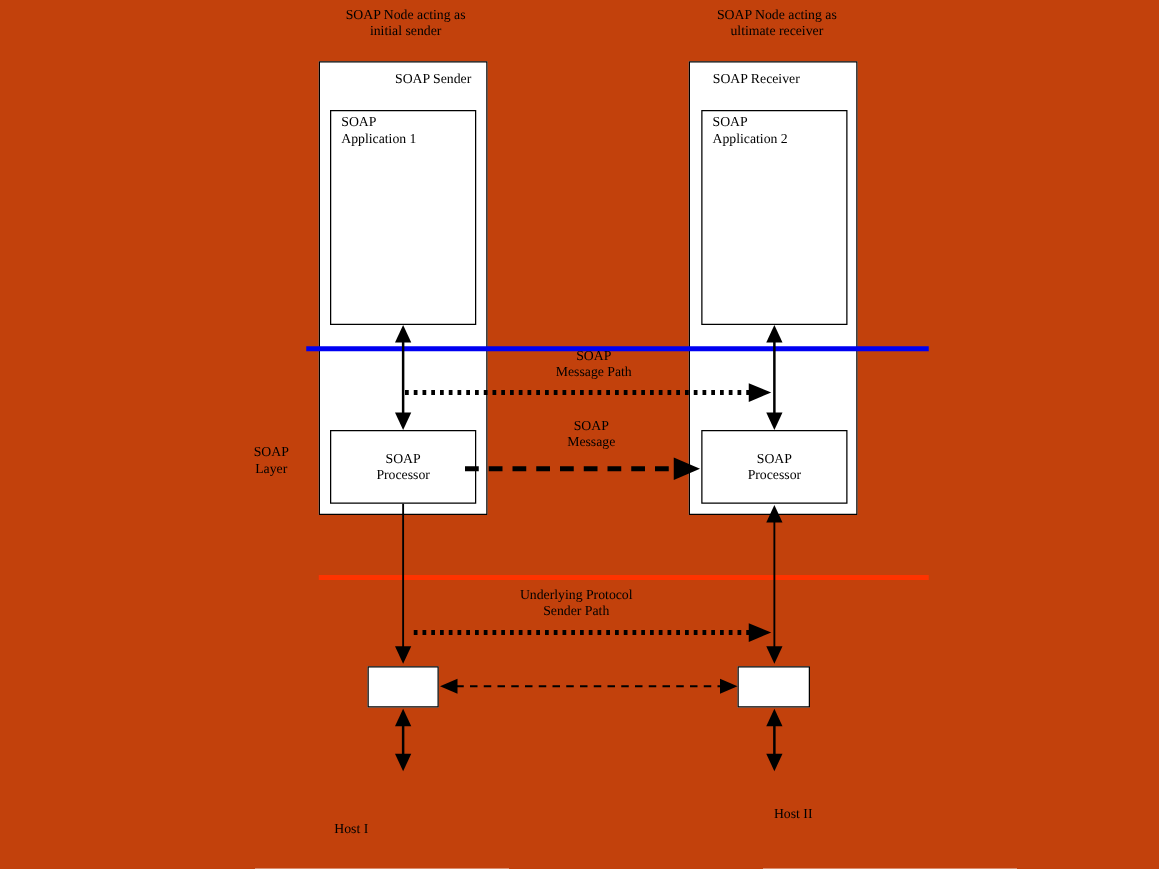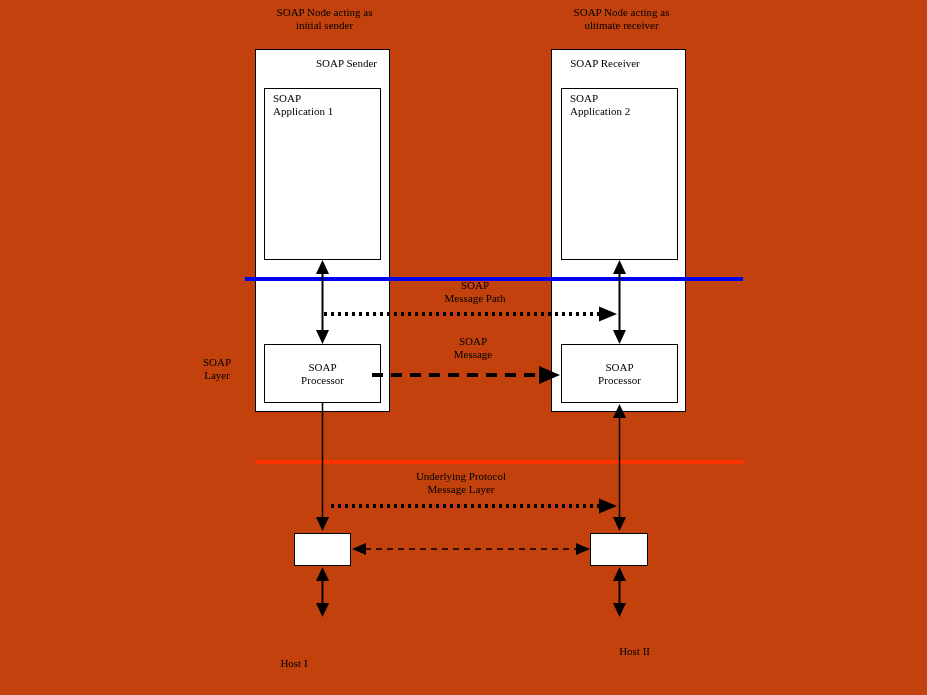--- a/index.html
+++ b/index.html
@@ -52,26 +52,26 @@
   <div class="boundary" style="left: 255px; top: 460px; width: 488px; background: rgb(255, 51, 0);"></div>
 
   <div class="lbl ctr" style="left:187px;top:356px;width:60px;">SOAP
 Layer</div>
 
   <div class="lbl ctr" style="left:405px;top:279px;width:140px;">SOAP
 Message Path</div>
   <div class="lbl ctr" style="left:403px;top:335px;width:140px;">SOAP
 Message</div>
   <div class="lbl ctr" style="left:391px;top:470px;width:140px;">Underlying Protocol
-Message Layer</div>
+Sender Path</div>
 
   <div class="box" style="left:294px;top:533px;width:57px;height:33px;"></div>
   <div class="box" style="left:590px;top:533px;width:58px;height:33px;"></div>
 
-  <div class="lbl ctr" style="left:264px;top:657px;width:60px;">Host I</div>
+  <div class="lbl ctr" style="left:251px;top:657px;width:60px;">Host I</div>
   <div class="lbl ctr" style="left:590px;top:645px;width:60px;text-align:right;">Host II</div>
 
   <svg class="overlay" width="927" height="695" viewBox="0 0 927 695">
 
     <g fill="#000" stroke="#000">
       <line x1="322.5" y1="266" x2="322.5" y2="338" stroke-width="2"></line>
       <polygon points="322.5,260 316,274 329,274" stroke="none"></polygon>
       <polygon points="322.5,344 316,330 329,330" stroke="none"></polygon>
     </g>
     <g fill="#000" stroke="#000">

